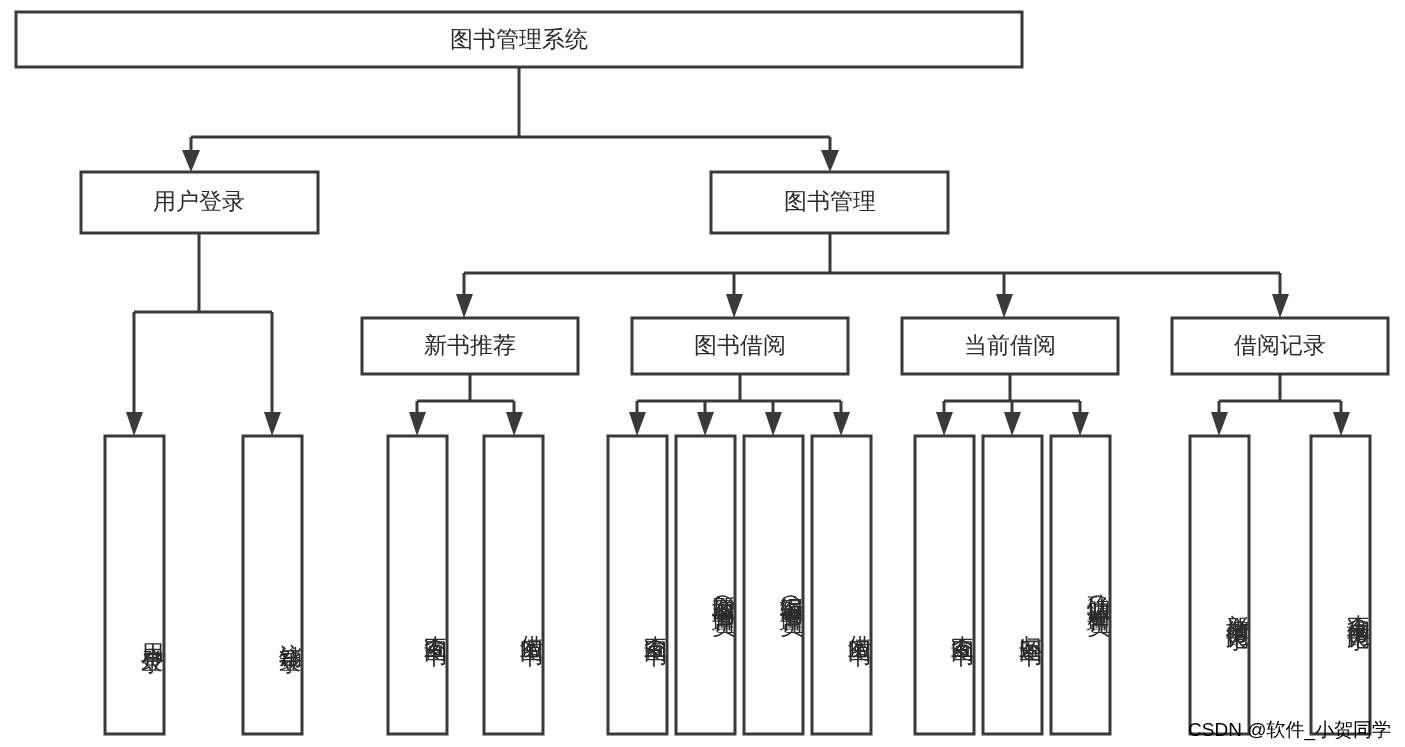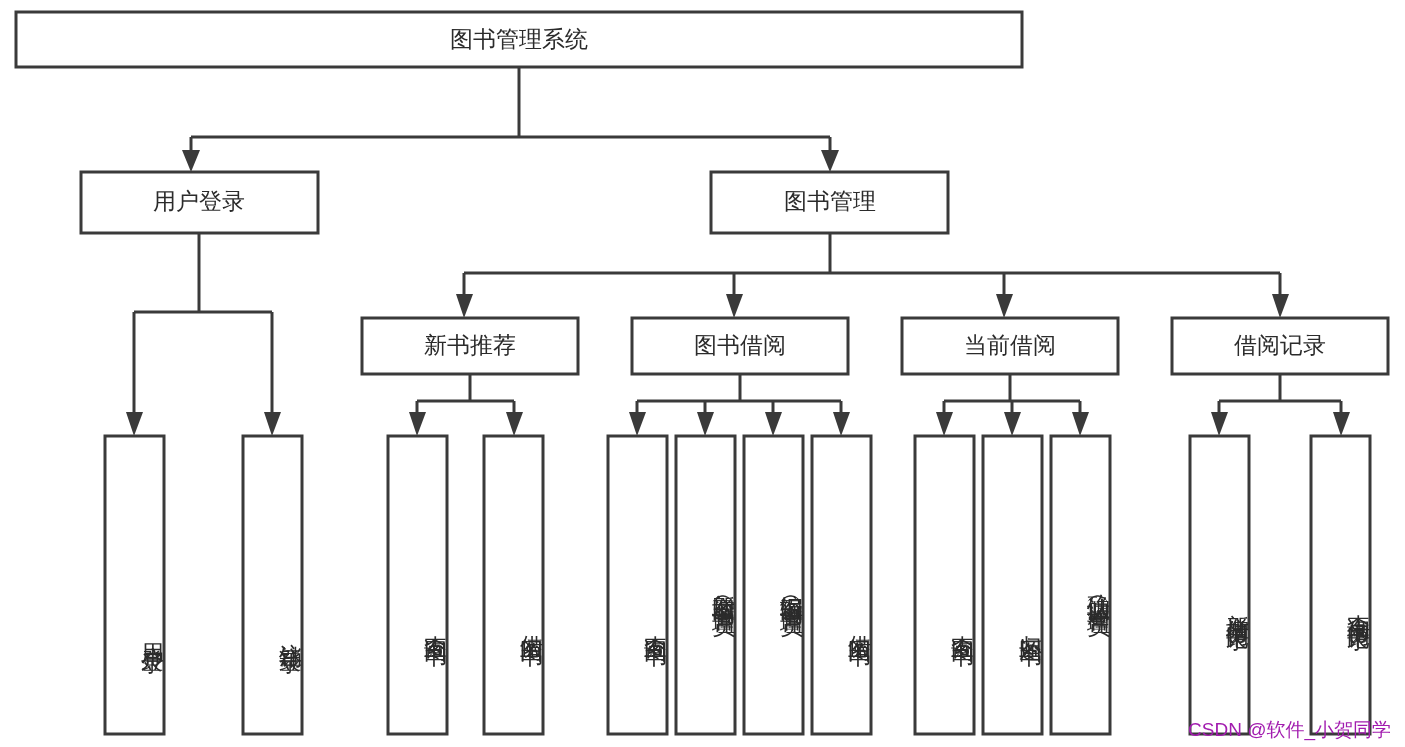--- a/index.html
+++ b/index.html
@@ -61,21 +61,21 @@
     display: flex;
     align-items: flex-start;
     justify-content: center;
   }
   .watermark {
     position: absolute;
     right: 14px;
     bottom: 4px;
     font-family: "Liberation Sans", "DejaVu Sans", sans-serif;
     font-size: 19px;
-    color: #a21caf;
+    color: #000000;
     white-space: nowrap;
     pointer-events: none;
   }
 </style>
 </head>
 <body>
 
 <div id="diagram-root">
 
   <svg class="diagram-canvas" viewBox="0 0 1405 747">

